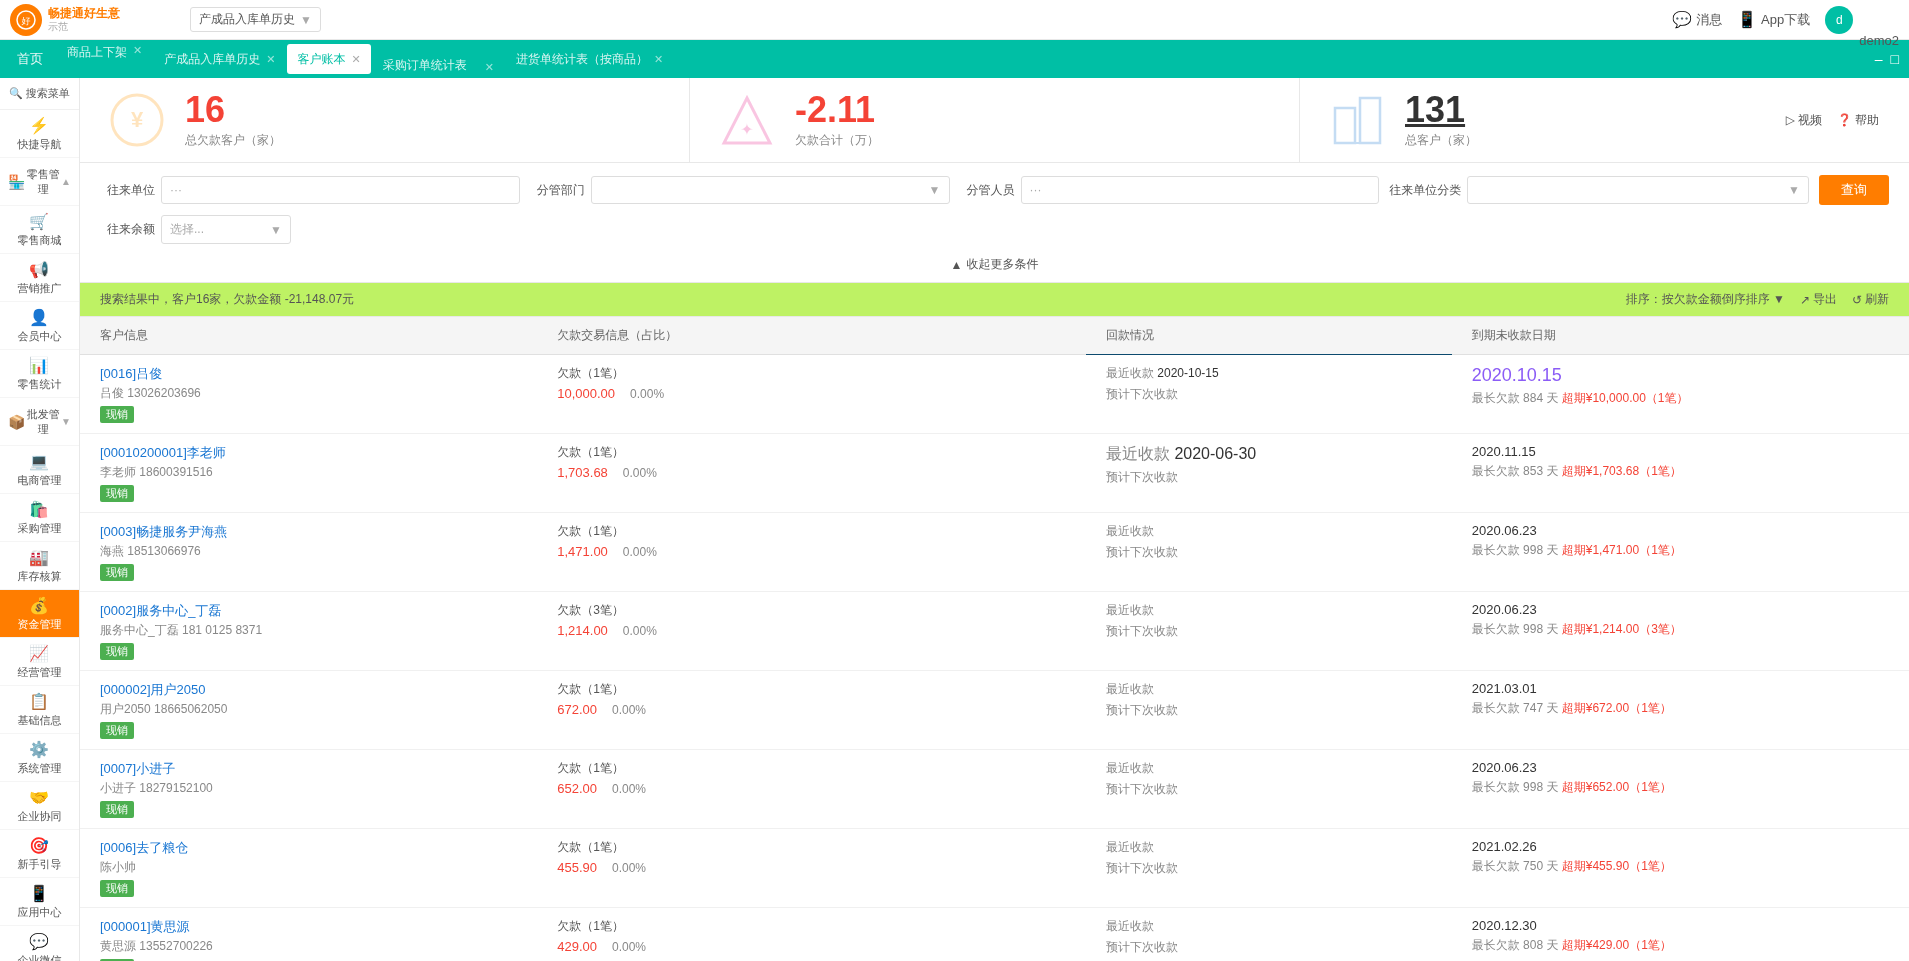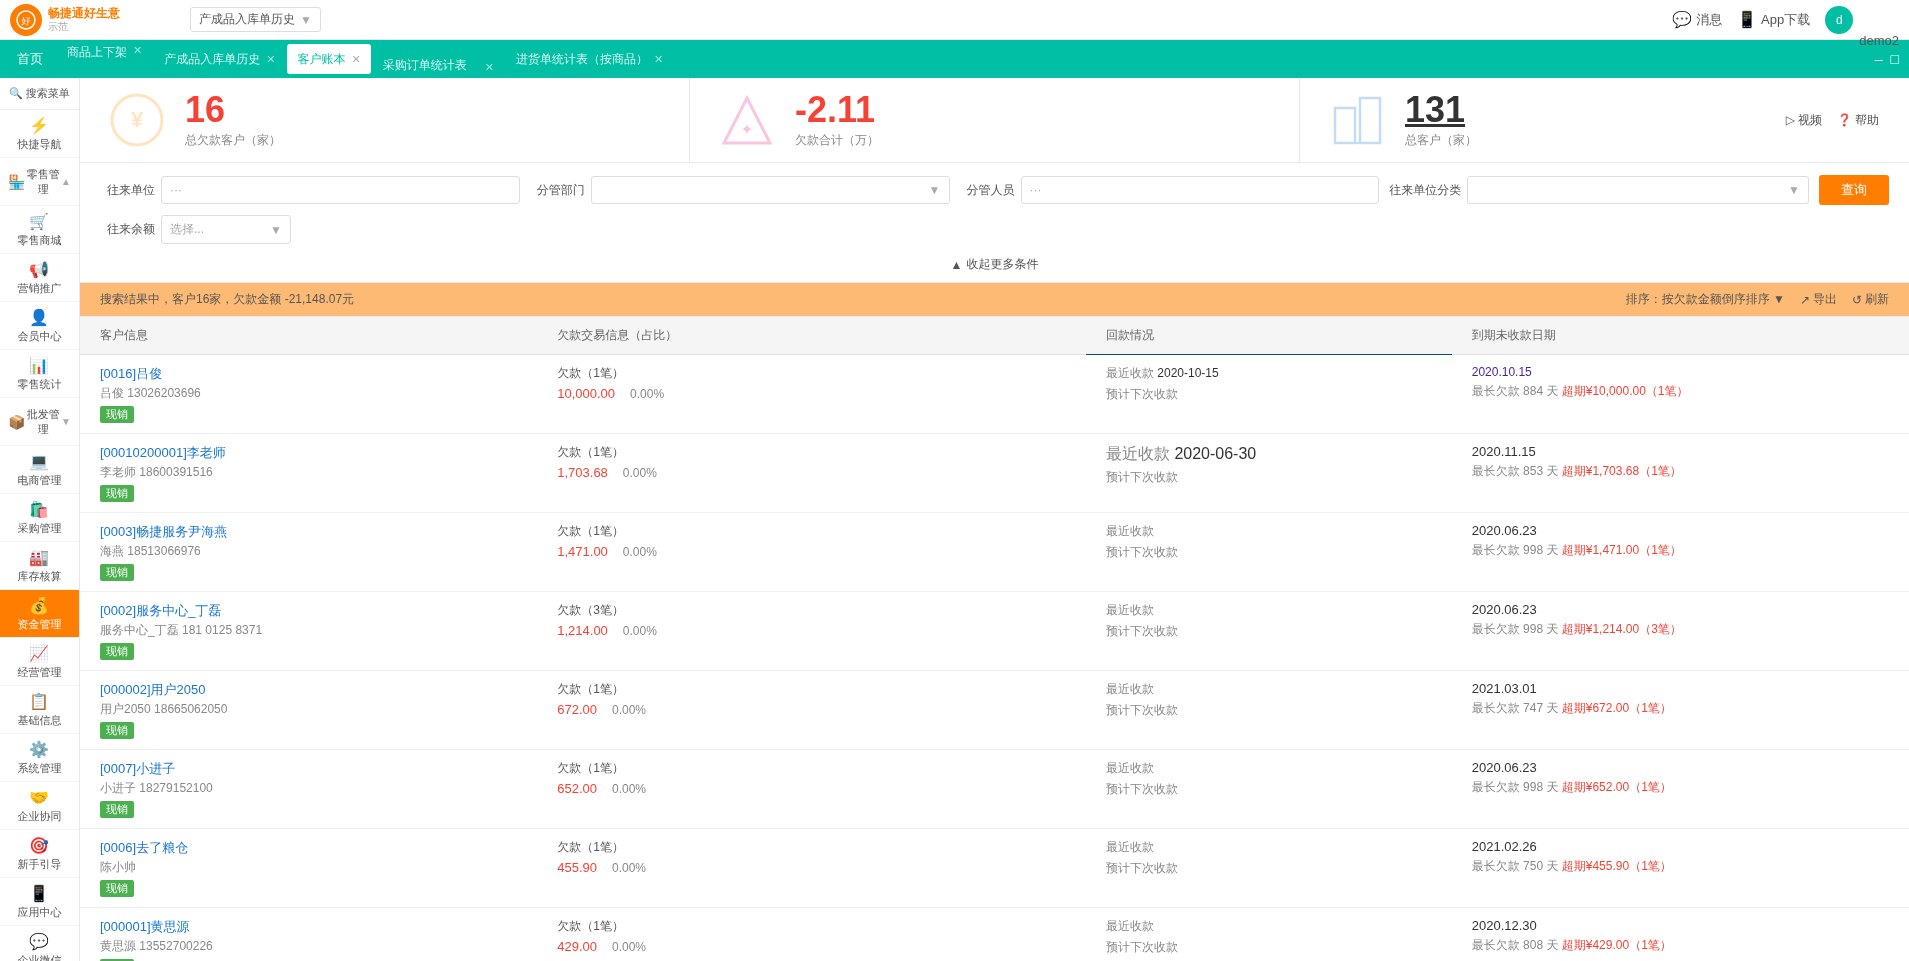--- a/index.html
+++ b/index.html
@@ -260,21 +260,21 @@
         </div>
       </div>
       <div style="display:flex; justify-content:center; padding:4px 0;">
         <div style="display:flex; align-items:center; gap:4px; color:#555; cursor:pointer; font-size:12px;">
           <span>▲</span>
           <span>收起更多条件</span>
         </div>
       </div>
     </div>
 
-    <div style="display:flex; align-items:center; justify-content:space-between; padding:8px 20px; background:#fdba74; border-bottom:1px solid #e8e8e8; font-size:12px; flex-shrink:0;">
+    <div style="display:flex; align-items:center; justify-content:space-between; padding:8px 20px; background:#bef264; border-bottom:1px solid #e8e8e8; font-size:12px; flex-shrink:0;">
       <div style="color:#555;">
         <span>搜索结果中，客户16家</span>，<span>欠款金额 -21,148.07元</span>
       </div>
       <div style="display:flex; align-items:center; gap:15px; font-size:12px; color:#555;">
         <span style="cursor:pointer;">排序：按欠款金额倒序排序 ▼</span>
         <span style="display:flex; align-items:center; gap:3px; cursor:pointer; color:#555;">
           <span>↗</span>
             <span>导出</span>
         </span>
         <span style="display:flex; align-items:center; gap:3px; cursor:pointer; color:#555;">
@@ -308,21 +308,21 @@
       <div style="display:flex; align-items:center; gap:15px; margin-top:4px;">
         <span style="color:#f44336; font-size:13px; cursor:pointer;">10,000.00</span>
         <span style="color:#888; font-size:12px;">0.00%</span>
       </div>
     </td>
     <td style="padding:10px 20px; vertical-align:top;">
       <div style="font-size:12px; color:#888;">最近收款 <span style="color:#333;">2020-10-15</span></div>
       <div style="font-size:12px; color:#888; margin-top:4px;">预计下次收款</div>
     </td>
     <td style="padding:10px 20px; vertical-align:top;">
-      <div style="font-size:12px; color:#4c1d95;">2020.10.15</div>
+      <div style="font-size:18px; color:#8b5cf6;">2020.10.15</div>
       <div style="margin-top:4px; font-size:12px; color:#888;">最长欠款 884 天 <span style="color:#f44336; cursor:pointer;">超期¥10,000.00（1笔）</span></div>
     </td>
   </tr>
             <tr style="border-bottom: 1px solid rgb(240, 240, 240);">
     <td style="padding:10px 20px; vertical-align:top;">
       <div>
         <a style="color:#1976d2; font-size:13px; cursor:pointer; text-decoration:none;">[00010200001]李老师</a>
       </div>
       <div style="font-size:12px; color:#888; margin-top:2px;">李老师 18600391516</div>
       <div><span style="display:inline-block; background:#4caf50; color:white; padding:1px 6px; border-radius:2px; font-size:11px; margin-top:4px;">现销</span></div>

